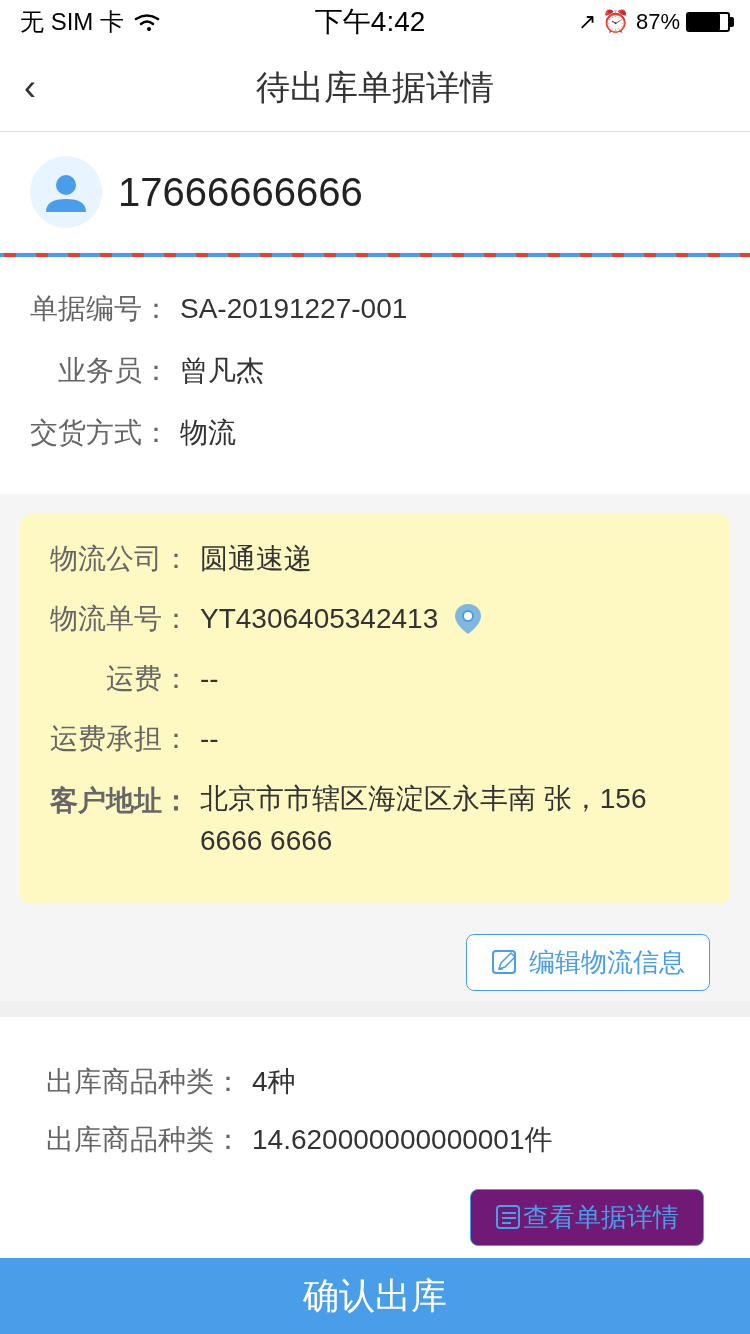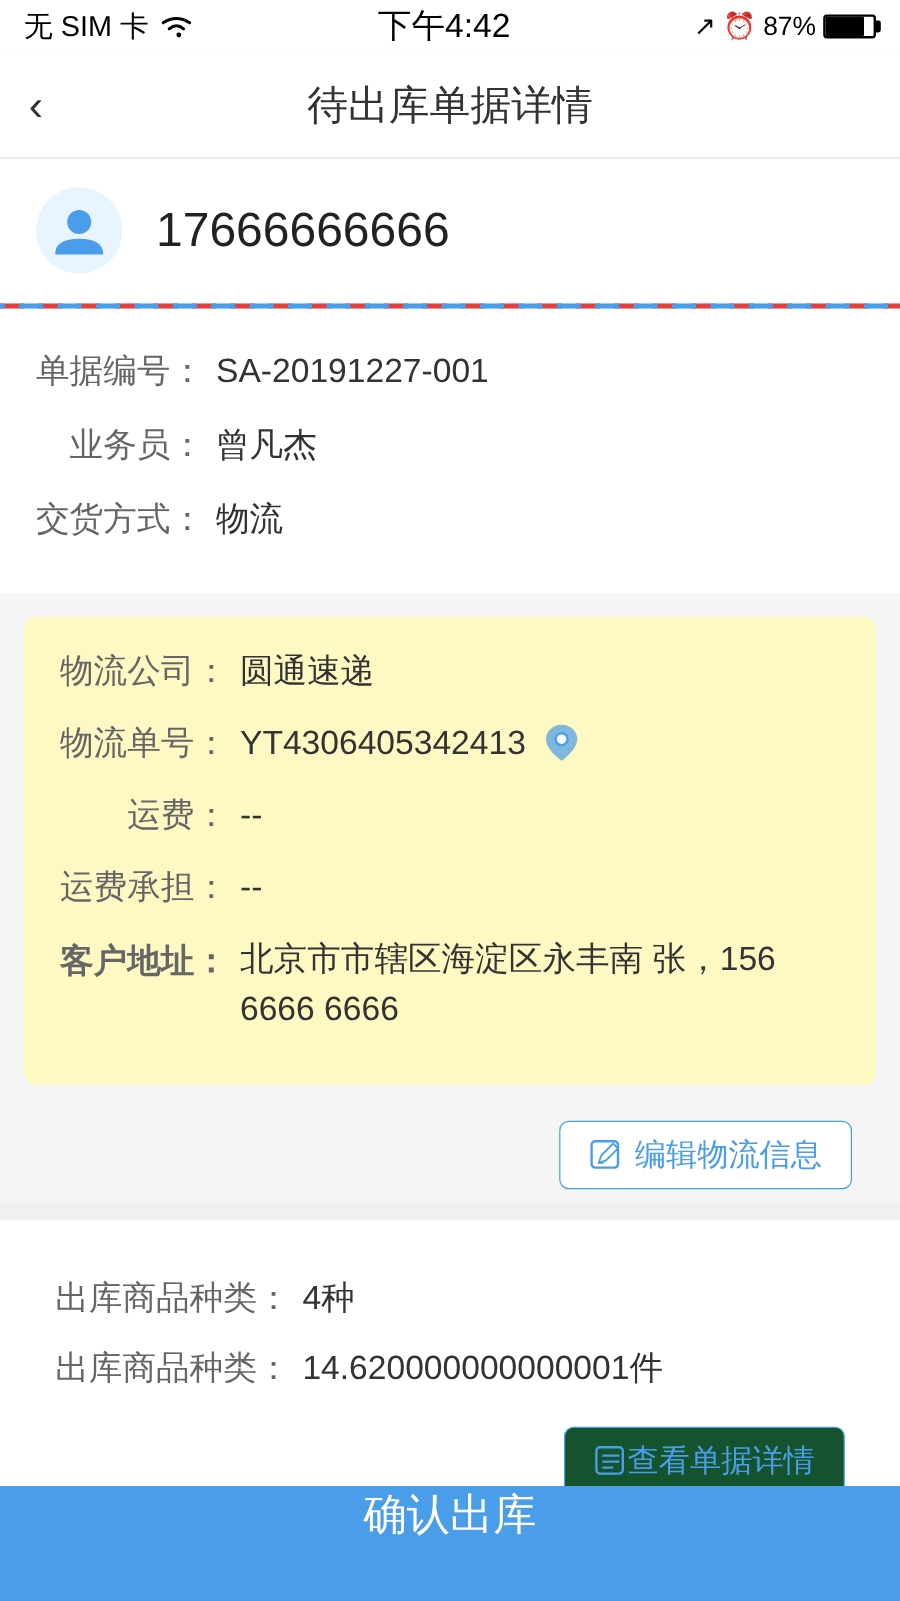--- a/index.html
+++ b/index.html
@@ -75,21 +75,21 @@
       font-weight: 500;
       color: #333;
     }
 
     
     .customer-header {
       background: #fff;
       padding: 24px 30px;
       display: flex;
       align-items: center;
-      gap: 28px;
+      gap: 16px;
     }
     .customer-avatar {
       width: 72px; height: 72px;
       border-radius: 50%;
       background: #e8f4ff;
       display: flex; align-items: center; justify-content: center;
       flex-shrink: 0;
     }
     .customer-avatar svg { width: 50px; height: 50px; }
     .customer-phone {
@@ -231,31 +231,32 @@
     .view-detail-inner {
       border: 1px solid #4a9de8;
       border-radius: 8px;
       padding: 10px 24px;
       color: #4a9de8;
       font-size: 26px;
       display: flex;
       align-items: center;
       gap: 0;
       cursor: pointer;
-      background: #14532d;
+      background: #701a75;
     }
 
     
     .confirm-btn-area {
       position: fixed;
       bottom: 0;
       width: 750px;
-      height: 96px;
+      height: 76px;
       background: #4a9de8;
       display: flex;
+      align-items: center;
       justify-content: center;
       cursor: pointer;
     }
     .confirm-btn-text {
       color: #fff;
       font-size: 36px;
       font-weight: 500;
     }
 
     .main-scroll {

